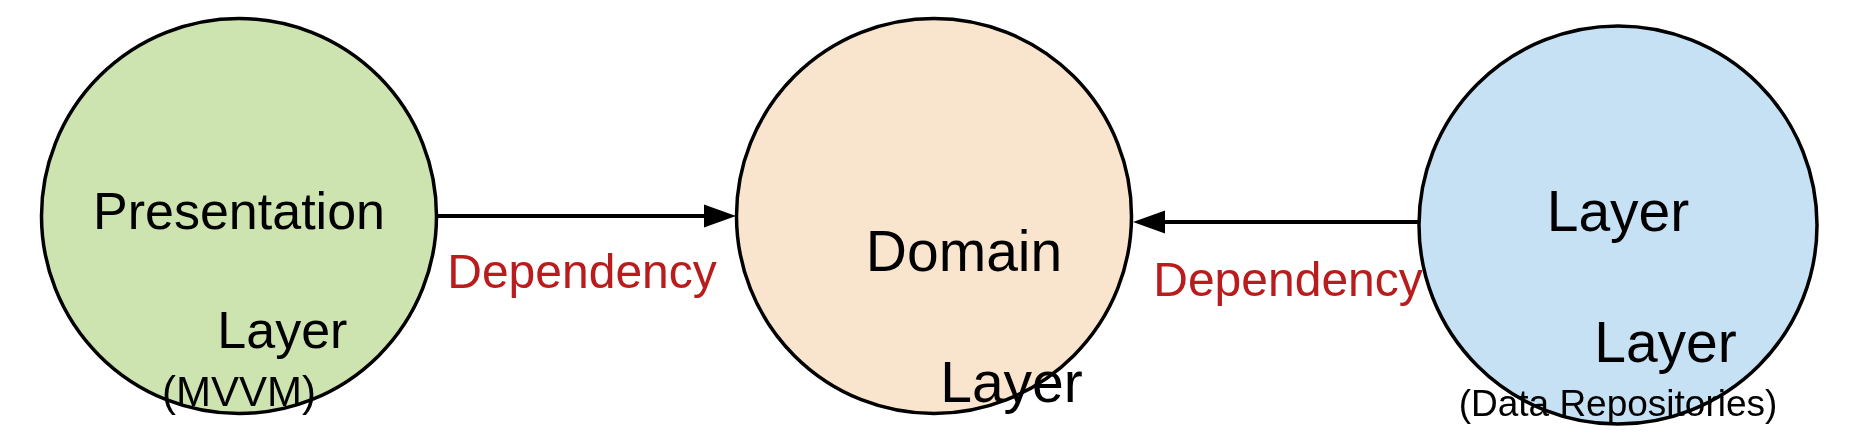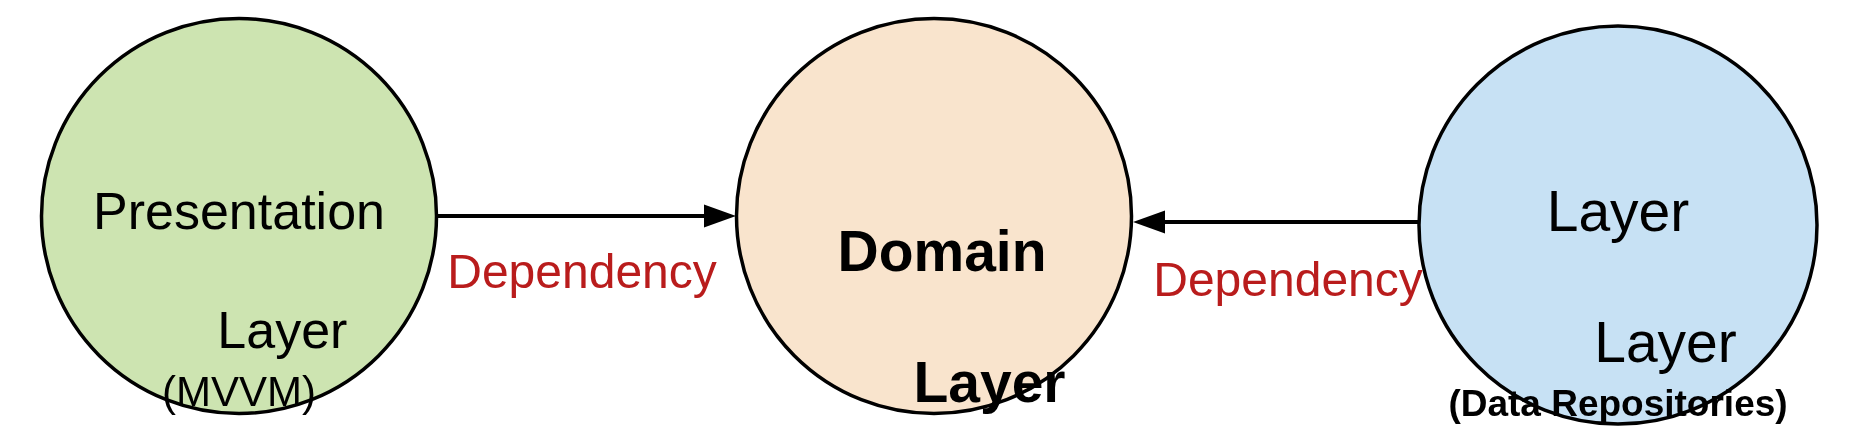--- a/index.html
+++ b/index.html
@@ -36,36 +36,36 @@
     position: absolute;
     display: flex;
     flex-direction: column;
     align-items: center;
     justify-content: flex-end;
     text-align: center;
     color: #000000;
     pointer-events: none;
   }
   .node-text.n0 { left: 39px;   top: 16px;  width: 400px; height: 400px; }
-  .node-text.n1 { left: 742px;  top: 16px;  width: 400px; height: 400px; font-weight: bold; }
+  .node-text.n1 { left: 764px;  top: 16px;  width: 400px; height: 400px; }
   .node-text.n2 { left: 1418px; top: 25px;  width: 400px; height: 400px; }
   .node-title {
     line-height: 1.15;
     white-space: pre;
   }
   .n0 .node-title { font-size: 52px; }
   .n1 .node-title { font-size: 57px; }
   .n2 .node-title { font-size: 57px; }
   .node-sub {
     margin-top: 7px;
     white-space: pre;
   }
   .n0 .node-sub { font-size: 42px; }
   .n1 .node-sub { font-size: 42px; }
-  .n2 .node-sub { font-size: 37px; font-weight: bold; }
+  .n2 .node-sub { font-size: 37px; }
   .edge-label {
     position: absolute;
     width: 400px;
     text-align: center;
     font-size: 48px;
     color: #b91c1c;
     pointer-events: none;
   }
   .edge-label.e0 { left: 382px;  top: 244px; }
   .edge-label.e1 { left: 1088px; top: 252px; }

